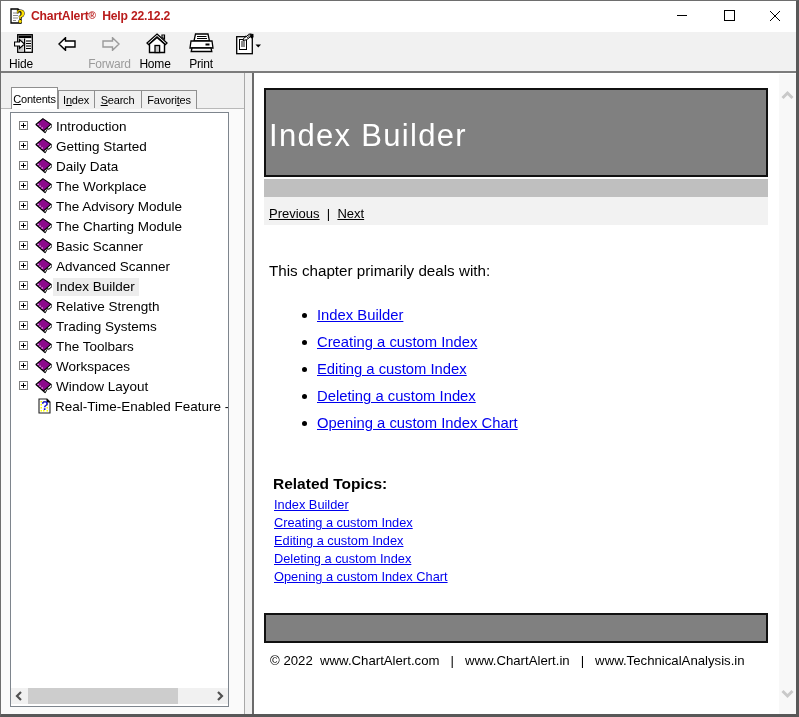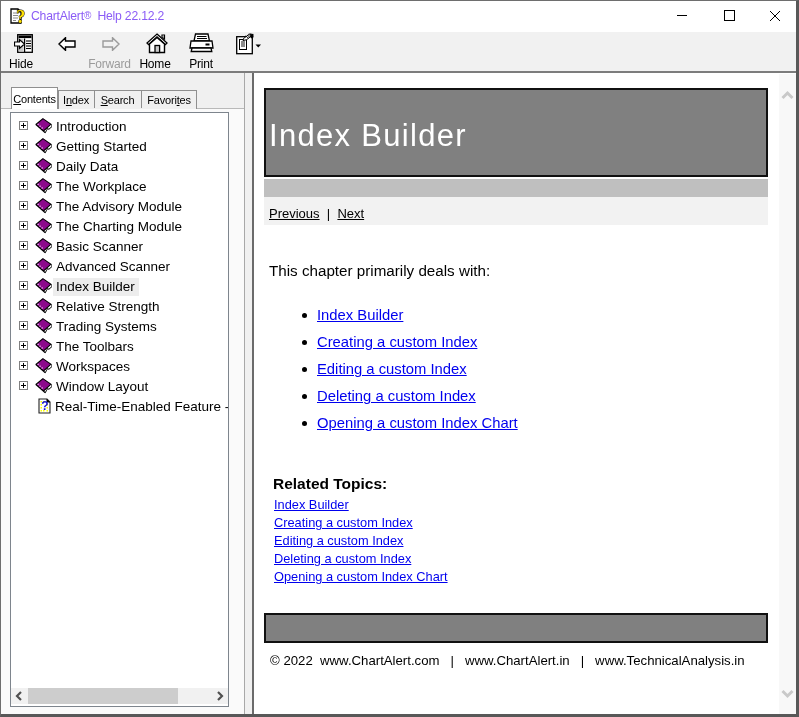--- a/index.html
+++ b/index.html
@@ -28,21 +28,21 @@
     <polygon points="1,1 8,1 11,4 11,15 1,15" fill="#fff" stroke="#000" stroke-width="1.3"></polygon>
     <path d="M8 1 L8 4 L11 4" fill="none" stroke="#000" stroke-width="1"></path>
     <g stroke="#8a8a8a" stroke-width="1">
         <path d="M3 5 H7"></path>
         <path d="M3 7.5 H8"></path>
         <path d="M3 10 H8"></path>
         <path d="M3 12.5 H6"></path>
       </g>
     <text x="6.2" y="14.6" font-family="Liberation Serif" font-size="18" font-weight="bold" fill="#ffe000" stroke="#000" stroke-width="0.9" paint-order="stroke">?</text>
   </svg>
-  <div class="abs ui" style="left:31px;top:9px;font-size:12.2px;color:#8b5cf6;">ChartAlert<span style="font-size:10px;vertical-align:1.5px;">®</span>&nbsp; Help 22.12.2</div>
+  <div class="abs ui" style="left:31px;top:9px;font-size:12.2px;color:#b91c1c;font-weight:bold;">ChartAlert<span style="font-size:10px;vertical-align:1.5px;">®</span>&nbsp; Help 22.12.2</div>
 
   <svg class="abs" style="left:659px;top:0;width:140px;height:32px" viewBox="0 0 140 32">
     <path d="M18 15.5 H28" stroke="#000" stroke-width="1"></path>
     <rect x="65.5" y="10.5" width="10" height="10" fill="none" stroke="#000" stroke-width="1"></rect>
     <path d="M111 11 L121 21 M121 11 L111 21" stroke="#000" stroke-width="1"></path>
   </svg>
 
   <div class="abs" style="left:0;top:32px;width:799px;height:39px;background:#f1f1f1;"></div>
   <div class="abs" style="left:0;top:71px;width:799px;height:1.5px;background:#7c7c7c;"></div>
 

